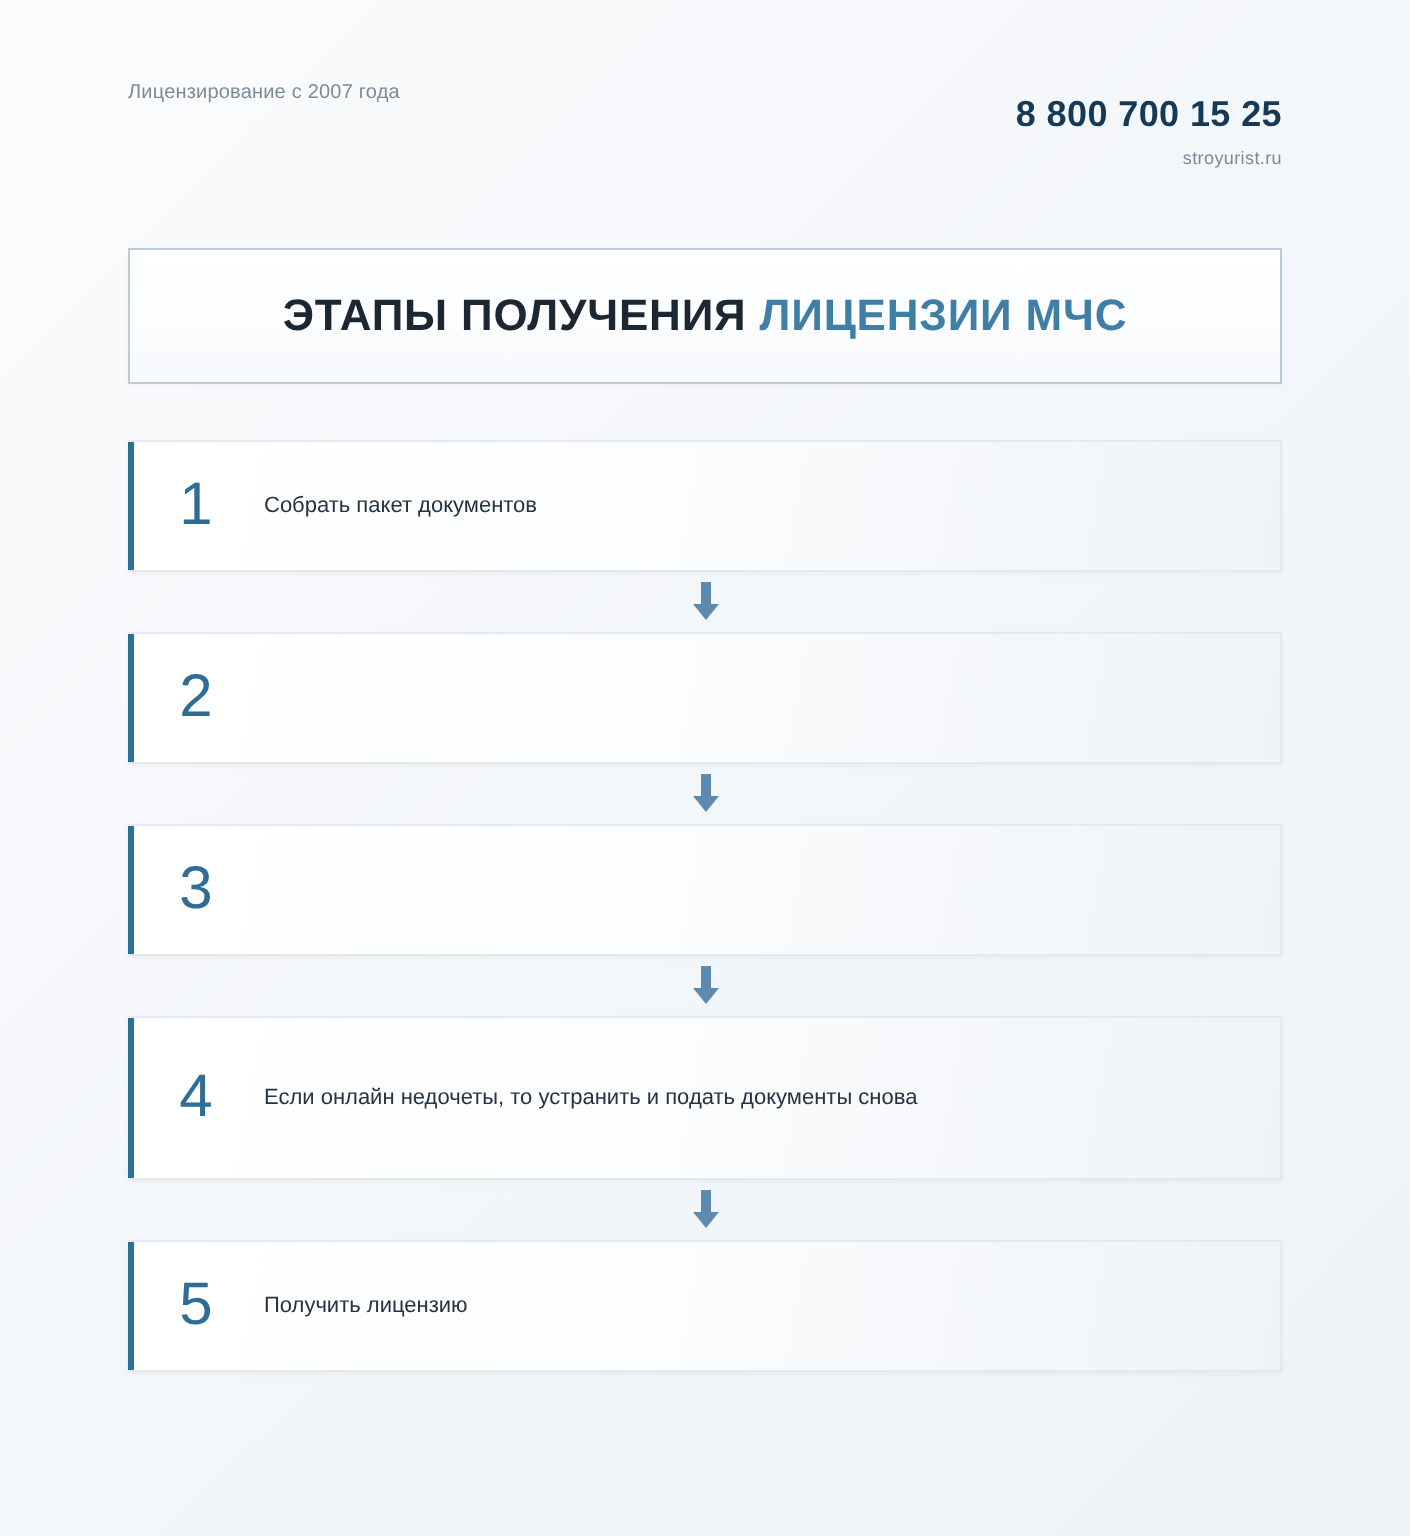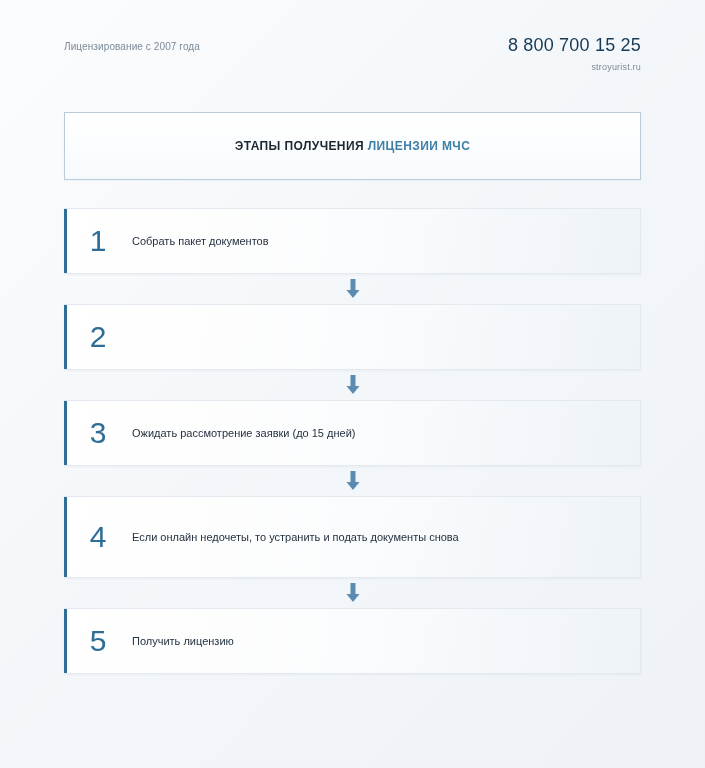--- a/index.html
+++ b/index.html
@@ -54,45 +54,46 @@
     margin-top: 5px;
     font-size: 10px;
     color: #7b8b99;
     letter-spacing: 0.1px;
   }
   .contacts {
     text-align: right;
   }
   .phone {
     font-size: 18px;
-    font-weight: normal;
+    font-weight: bold;
     color: #163a56;
     letter-spacing: 0.2px;
     line-height: 1.1;
+    margin-top: 12px;
   }
   .site {
     margin-top: 6px;
     font-size: 9px;
     color: #7b8b99;
     letter-spacing: 0.2px;
   }
 
   
   .title-box {
     margin: 40px 64px 0 64px;
     height: 66px;
     border: 1px solid #b9cbd9;
     background: linear-gradient(180deg, #ffffff 0%, #f7fafc 100%);
     display: flex;
     align-items: center;
     justify-content: center;
     box-shadow: 0 1px 2px rgba(30, 60, 90, 0.04);
   }
   .title-text {
-    font-size: 12px;
+    font-size: 22px;
     font-weight: bold;
     color: #1b2733;
     letter-spacing: 0.4px;
     text-align: left;
   }
   .title-text .hl {
     color: #3f7fa6;
   }
 
   
@@ -182,21 +183,20 @@
     </div>
 
     <div class="arrow">
       <svg width="16" height="20" viewBox="0 0 16 20" aria-hidden="true">
         <path d="M5.5 0 h5 v11 h4 L8 19 L1.5 11 h4 z" fill="#5b8bb0"></path>
       </svg>
     </div>
 
     <div class="step">
       <div class="step-num">3</div>
-      <div class="step-text">Ожидать рассмотрение заявки (до 15 дней)</div>
     </div>
 
     <div class="arrow">
       <svg width="16" height="20" viewBox="0 0 16 20" aria-hidden="true">
         <path d="M5.5 0 h5 v11 h4 L8 19 L1.5 11 h4 z" fill="#5b8bb0"></path>
       </svg>
     </div>
 
     <div class="step" style="min-height:82px;">
       <div class="step-num">4</div>

